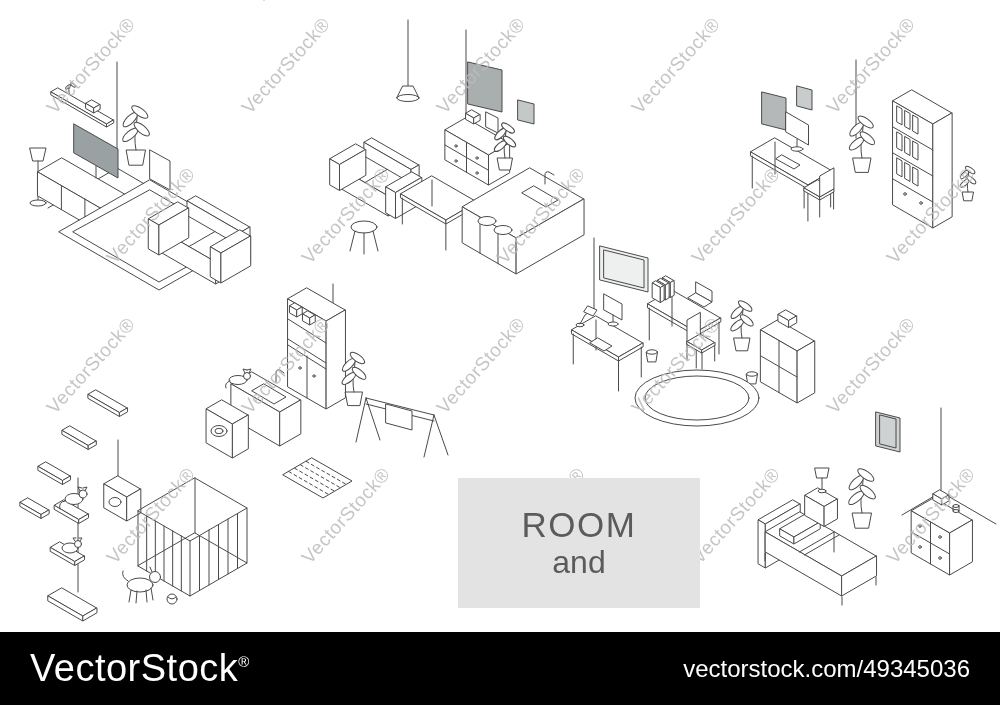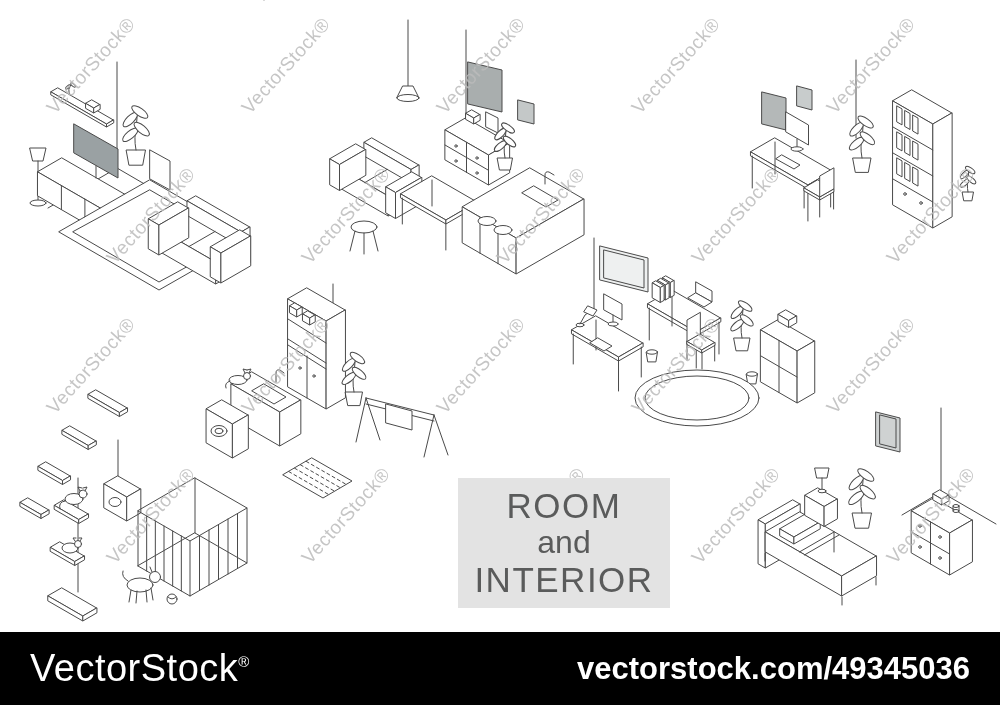--- a/index.html
+++ b/index.html
@@ -5,30 +5,30 @@
   *{margin:0;padding:0;box-sizing:border-box}
   html,body{width:1000px;height:705px;overflow:hidden}
   body{position:relative;background:#fff;font-family:"Liberation Sans",sans-serif}
   #canvas{position:absolute;left:0;top:0;width:1000px;height:632px;background:#fff}
   #art{position:absolute;left:0;top:0}
   #art polygon,#art line,#art path,#art ellipse,#art circle{
     stroke:var(--line,#4a4a4a);stroke-width:1;stroke-linejoin:round;stroke-linecap:round}
   #art .dash{stroke-dasharray:3 3}
   #art text.wm{fill:#bcbcbc;opacity:.85;font-size:19px;letter-spacing:.5px;
     font-family:"Liberation Sans",sans-serif;stroke:none}
-  .title-panel{position:absolute;left:458px;top:478px;width:212px;height:130px;background:#e3e3e3;
+  .title-panel{position:absolute;left:458px;top:478px;width:242px;height:130px;background:#e3e3e3;
     display:flex;flex-direction:column;align-items:center;justify-content:center;
     color:#5a5b5b;line-height:1.1;text-align:center}
   .title-panel .t1,.title-panel .t3{font-size:35px;letter-spacing:1.5px}
   .title-panel .t2{font-size:32px}
   .footer{position:absolute;left:0;bottom:0;width:1000px;height:73px;background:#000;color:#fff;
     display:flex;align-items:center;justify-content:space-between;padding:0 30px}
   .brand{font-size:38px;letter-spacing:.5px}
   .brand .reg{font-size:15px;vertical-align:super}
-  .url{font-size:31px;font-weight:700}
+  .url{font-size:24px;font-weight:400}
 </style>
 </head>
 <body>
 
 <div id="canvas">
   <svg id="art" width="1000" height="632" viewBox="0 0 1000 632">
       <g>
         <g>
           <line x1="117" y1="62" x2="117" y2="168"></line>
           <line x1="117" y1="168" x2="48" y2="208"></line>
@@ -572,20 +572,19 @@
         <text x="115" y="565" class="wm" transform="rotate(-48 115 565)">VectorStock®</text>
         <text x="310" y="565" class="wm" transform="rotate(-48 310 565)">VectorStock®</text>
         <text x="505" y="565" class="wm" transform="rotate(-48 505 565)">VectorStock®</text>
         <text x="700" y="565" class="wm" transform="rotate(-48 700 565)">VectorStock®</text>
         <text x="895" y="565" class="wm" transform="rotate(-48 895 565)">VectorStock®</text>
       </g>
     </svg>
   <div class="title-panel">
     <div class="t1">ROOM</div>
     <div class="t2">and</div>
-    <div class="t3">INTERIOR</div>
   </div>
 </div>
 
 <div class="footer">
   <div class="brand"><span>VectorStock</span><span class="reg">®</span></div>
   <div class="url">vectorstock.com/49345036</div>
 </div>
 
 </body></html>

